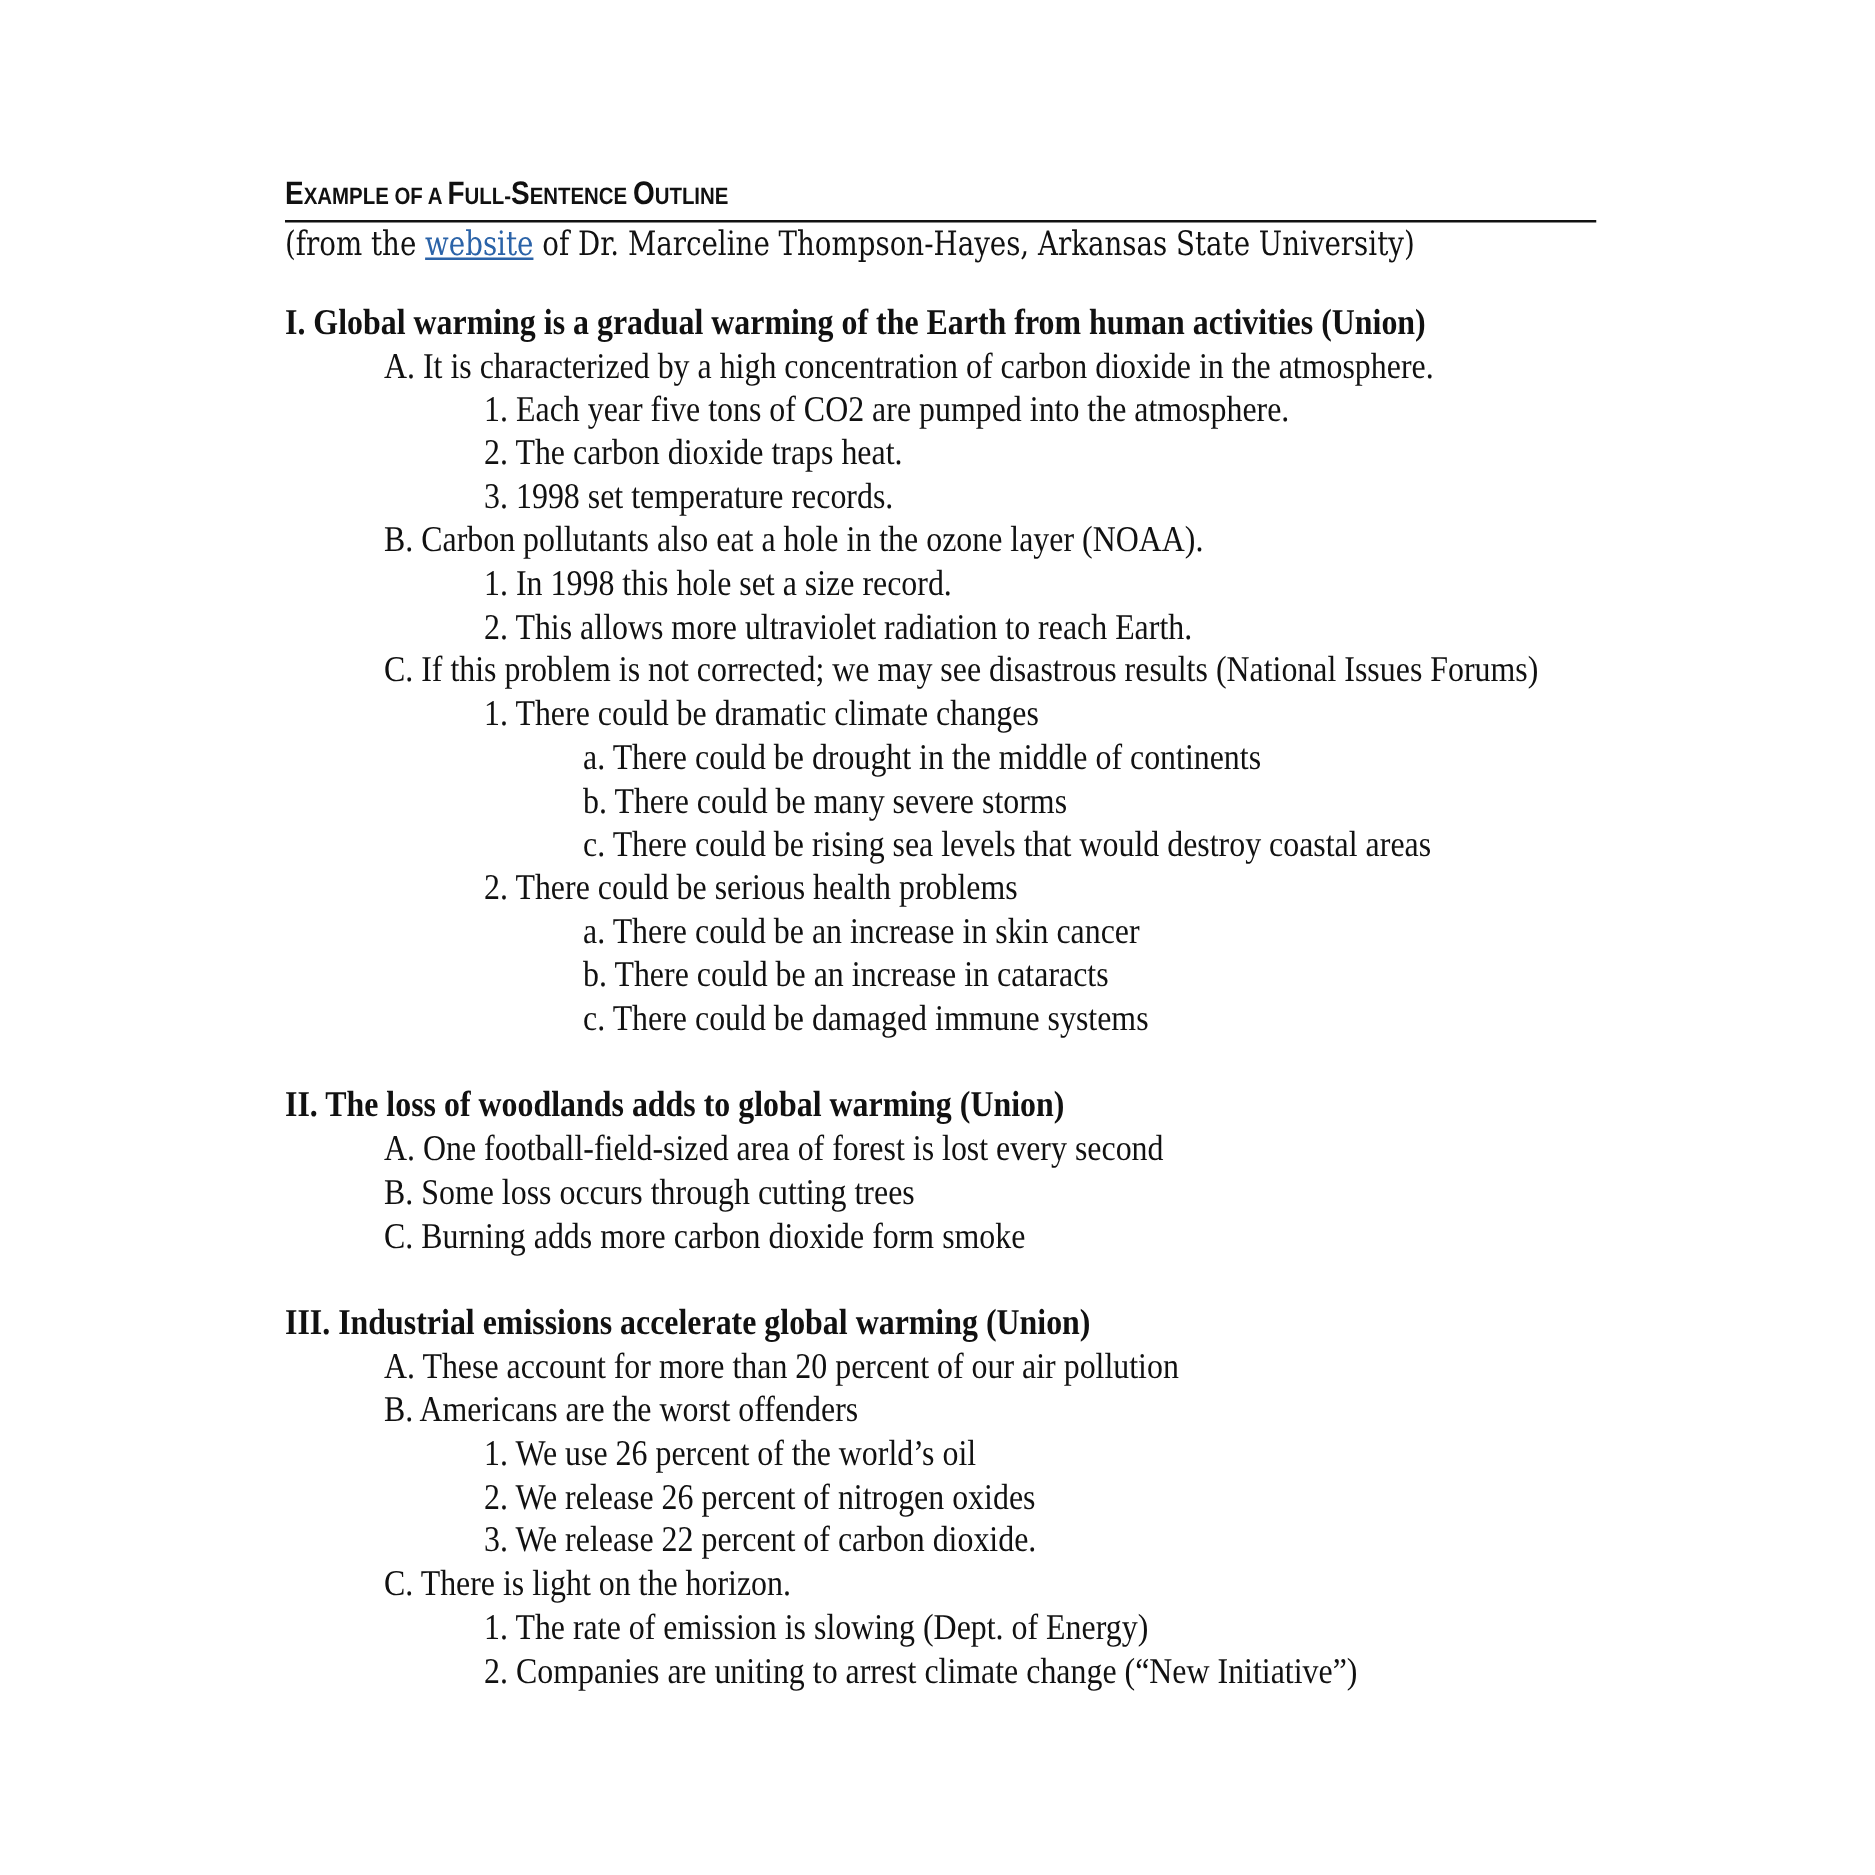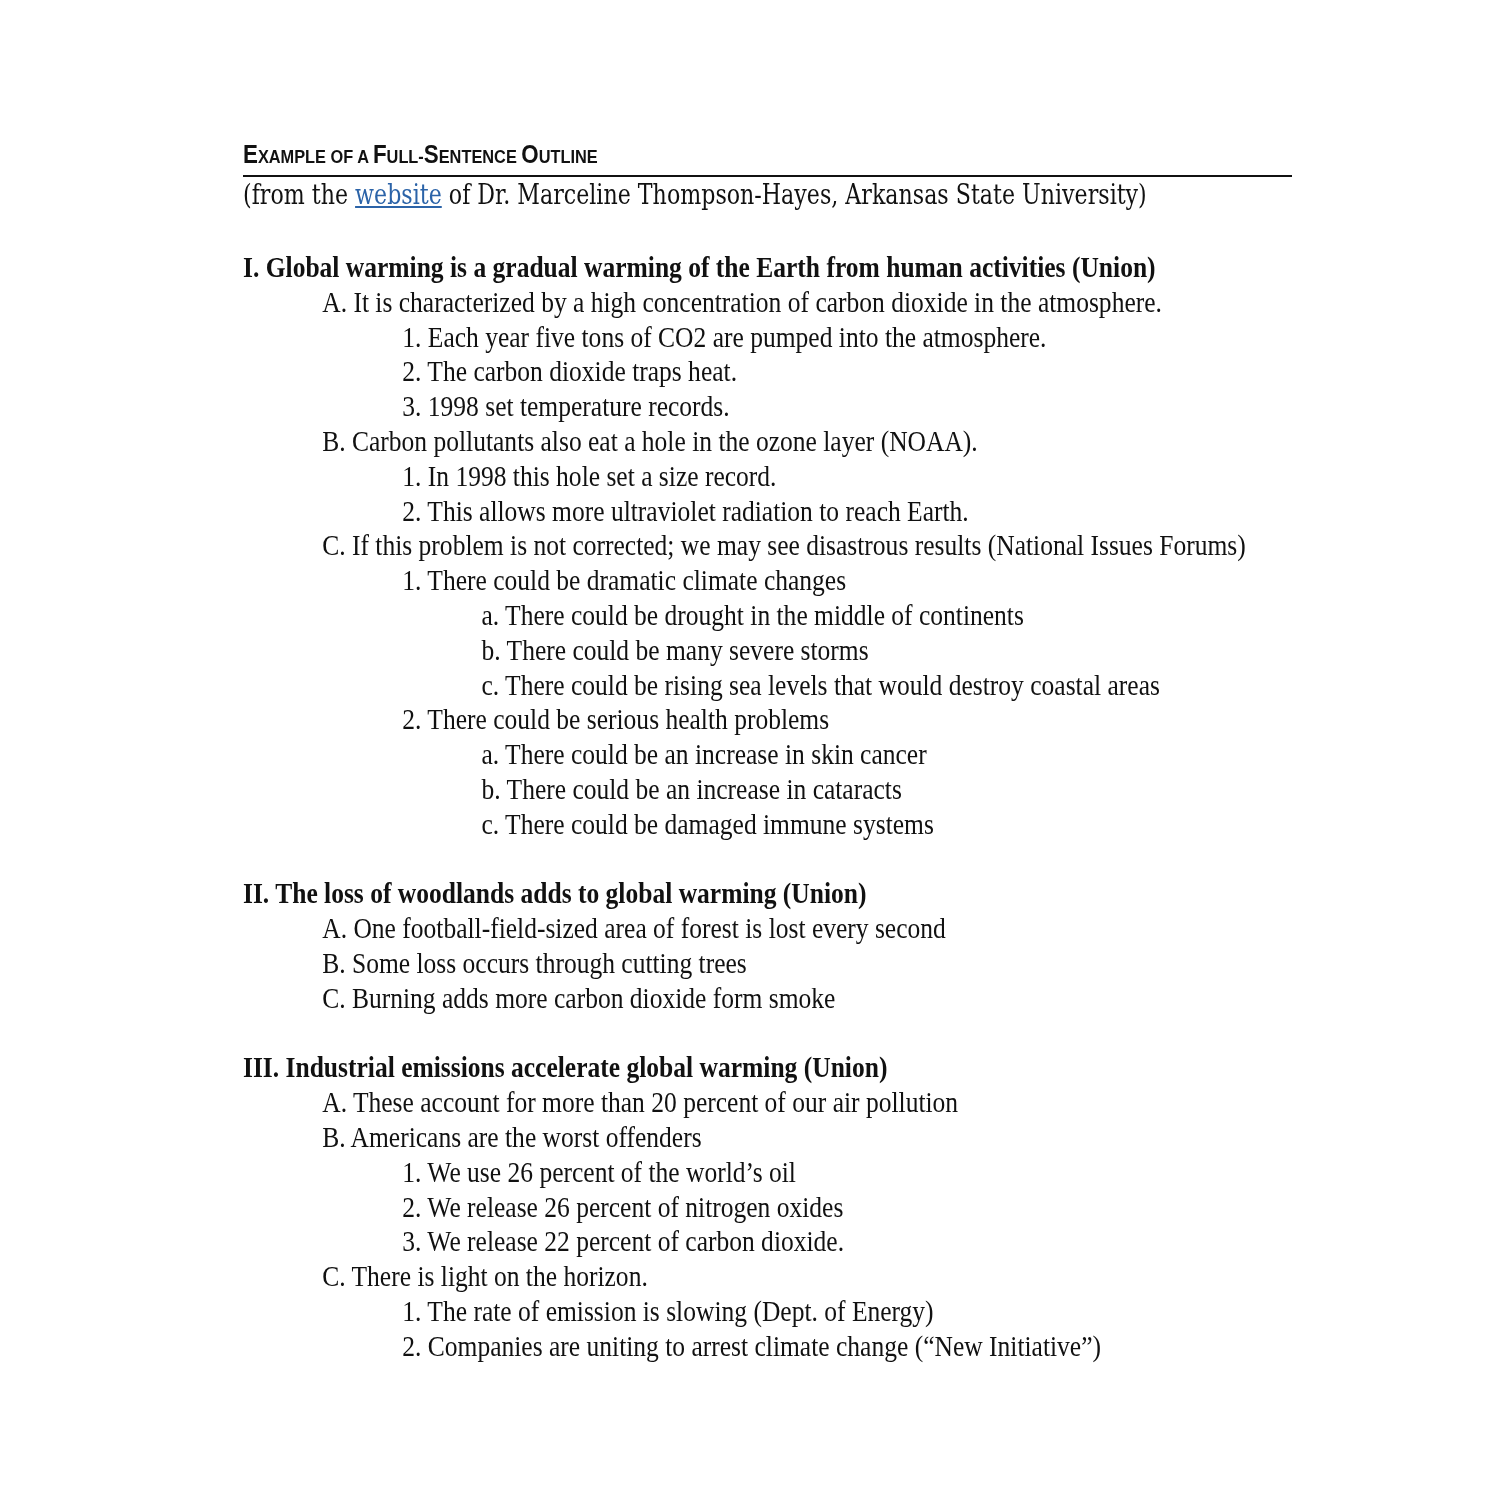--- a/index.html
+++ b/index.html
@@ -10,21 +10,21 @@
     body {
       width: 1500px;
       height: 1500px;
       position: relative;
       overflow: hidden;
       font-family: "Liberation Serif", "DejaVu Serif", serif;
       color: #111111;
     }
     .page {
       position: absolute;
-      left: 243px;
+      left: 228px;
       top: 138px;
       width: 1050px;
     }
     .doc-title {
       font-family: "Liberation Sans", "DejaVu Sans", sans-serif;
       font-weight: bold;
       font-size: 26px;
       letter-spacing: 0px;
       line-height: 32px;
       padding-bottom: 2px;
@@ -48,21 +48,21 @@
       transform: scaleX(0.82);
       transform-origin: left center;
       white-space: nowrap;
       margin-top: 0px;
     }
     .subtitle a {
       color: #2b63a8;
       text-decoration: underline;
     }
     .outline {
-      margin-top: 37px;
+      margin-top: 27px;
       font-size: 29px;
       line-height: 34.8px;
     }
     .line {
       white-space: nowrap;
       transform: scaleX(0.88);
       transform-origin: left center;
     }
     .h1 {
       font-weight: bold;

